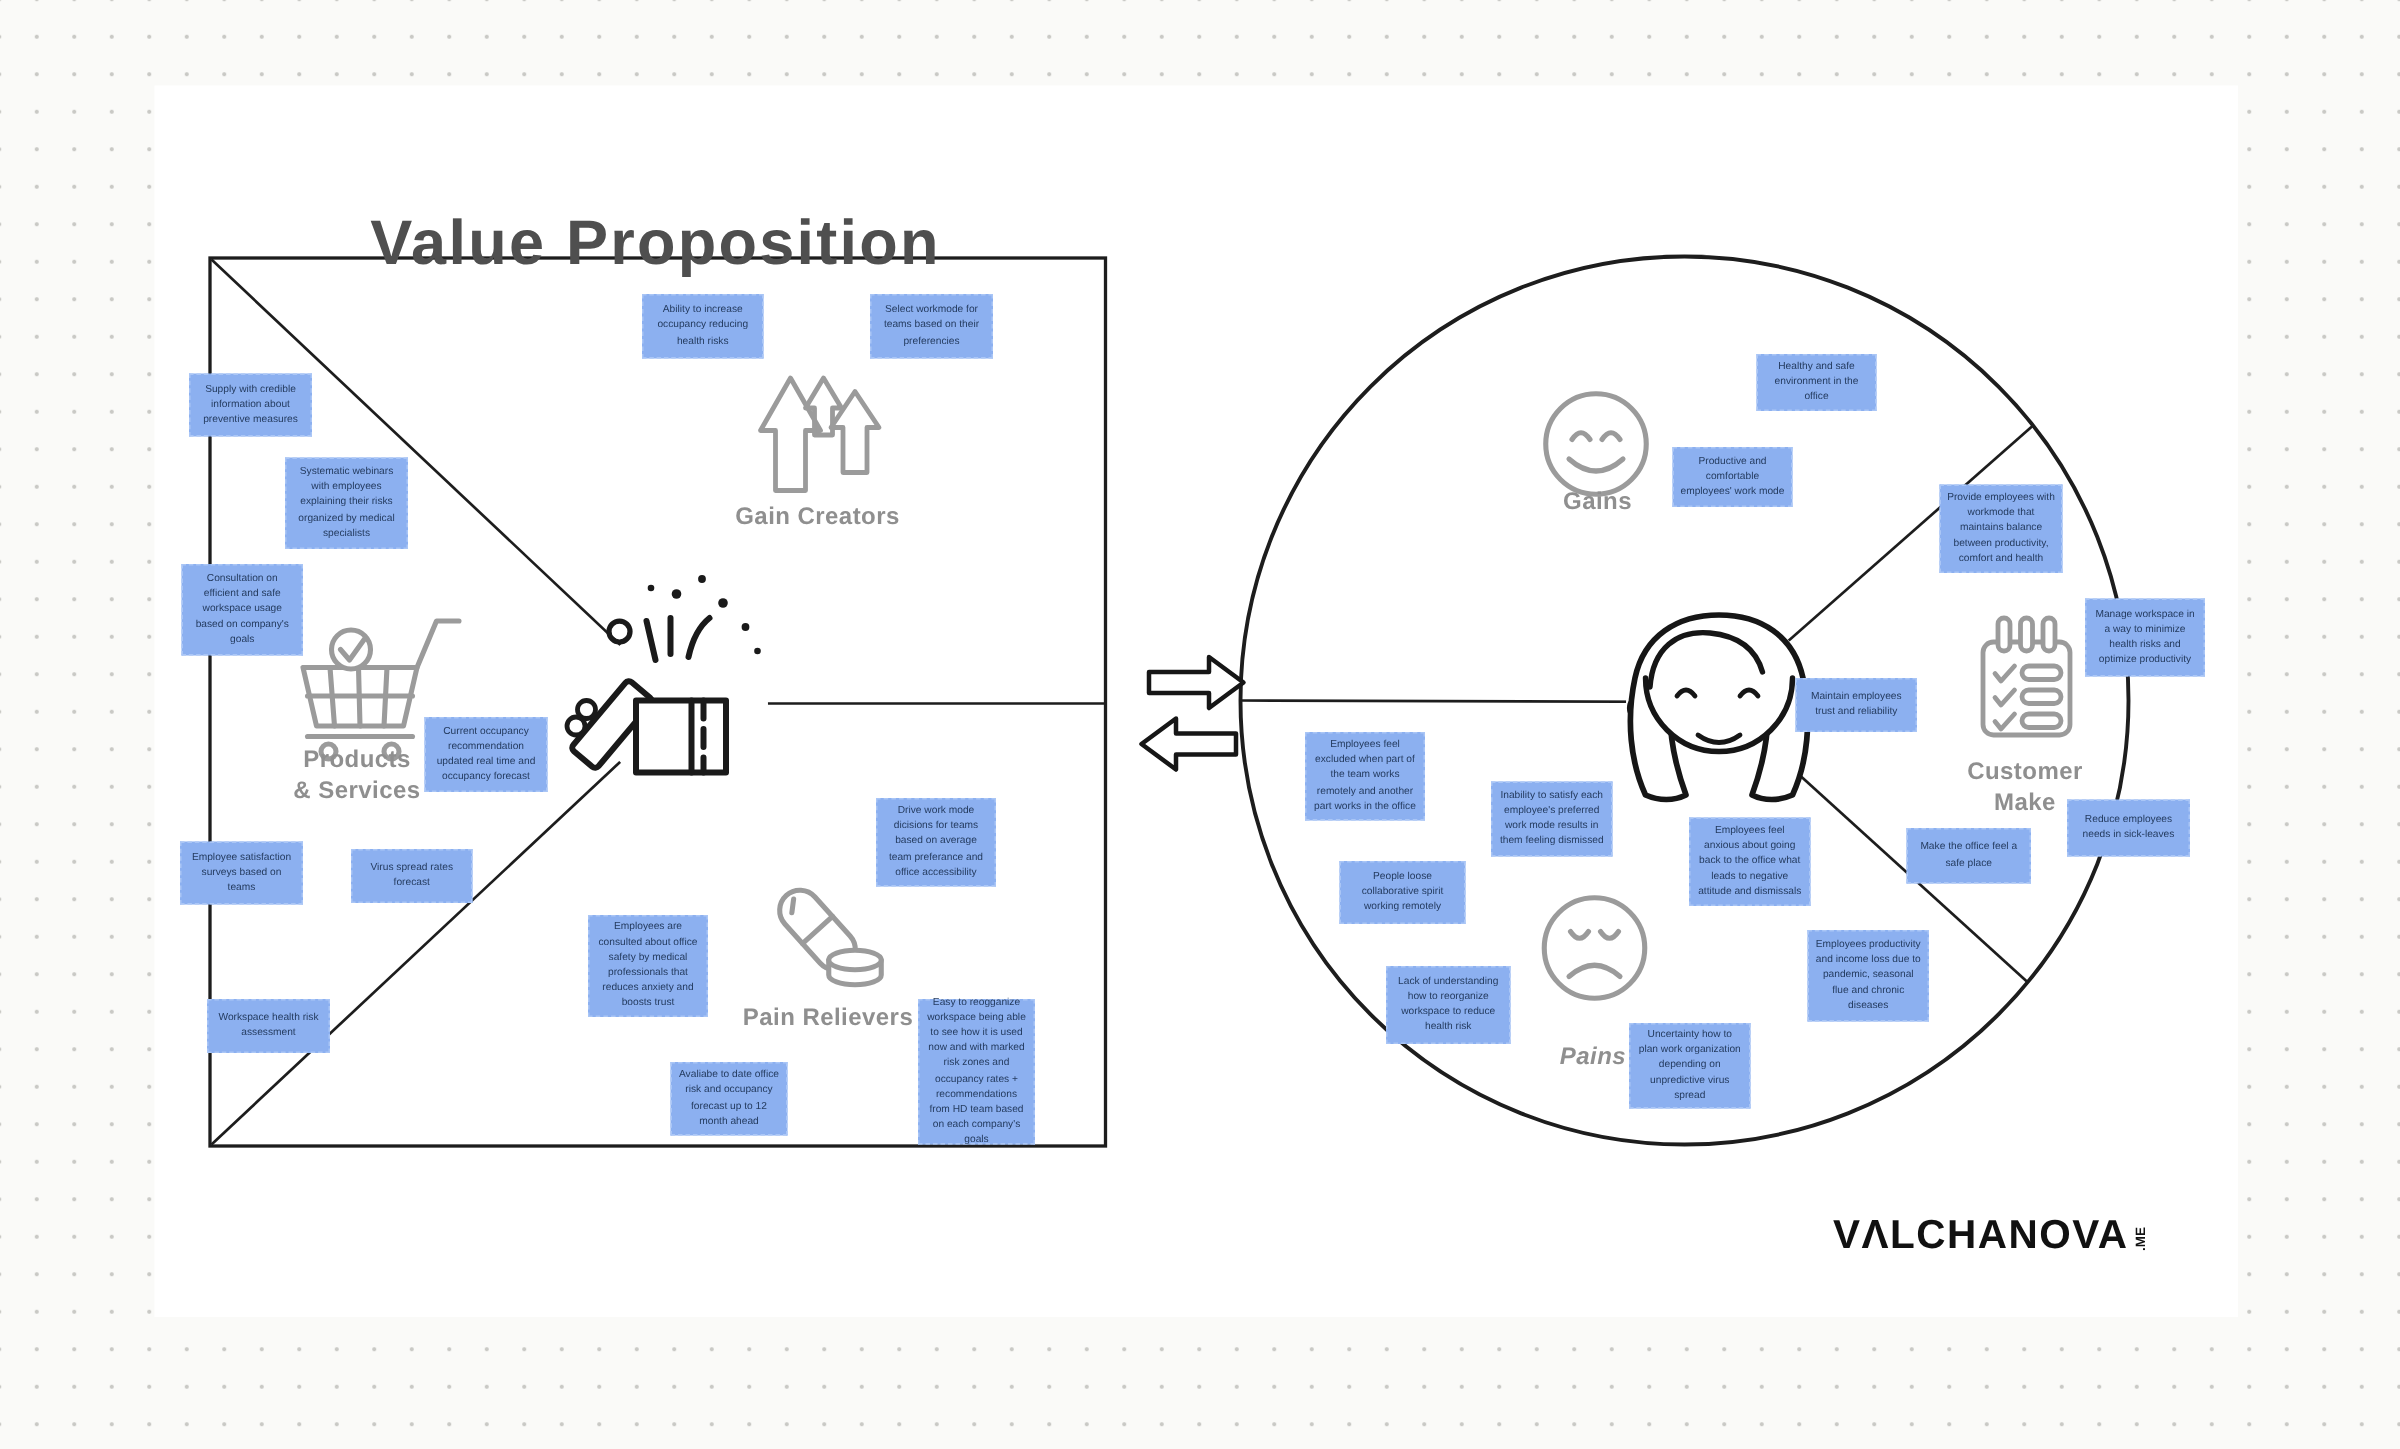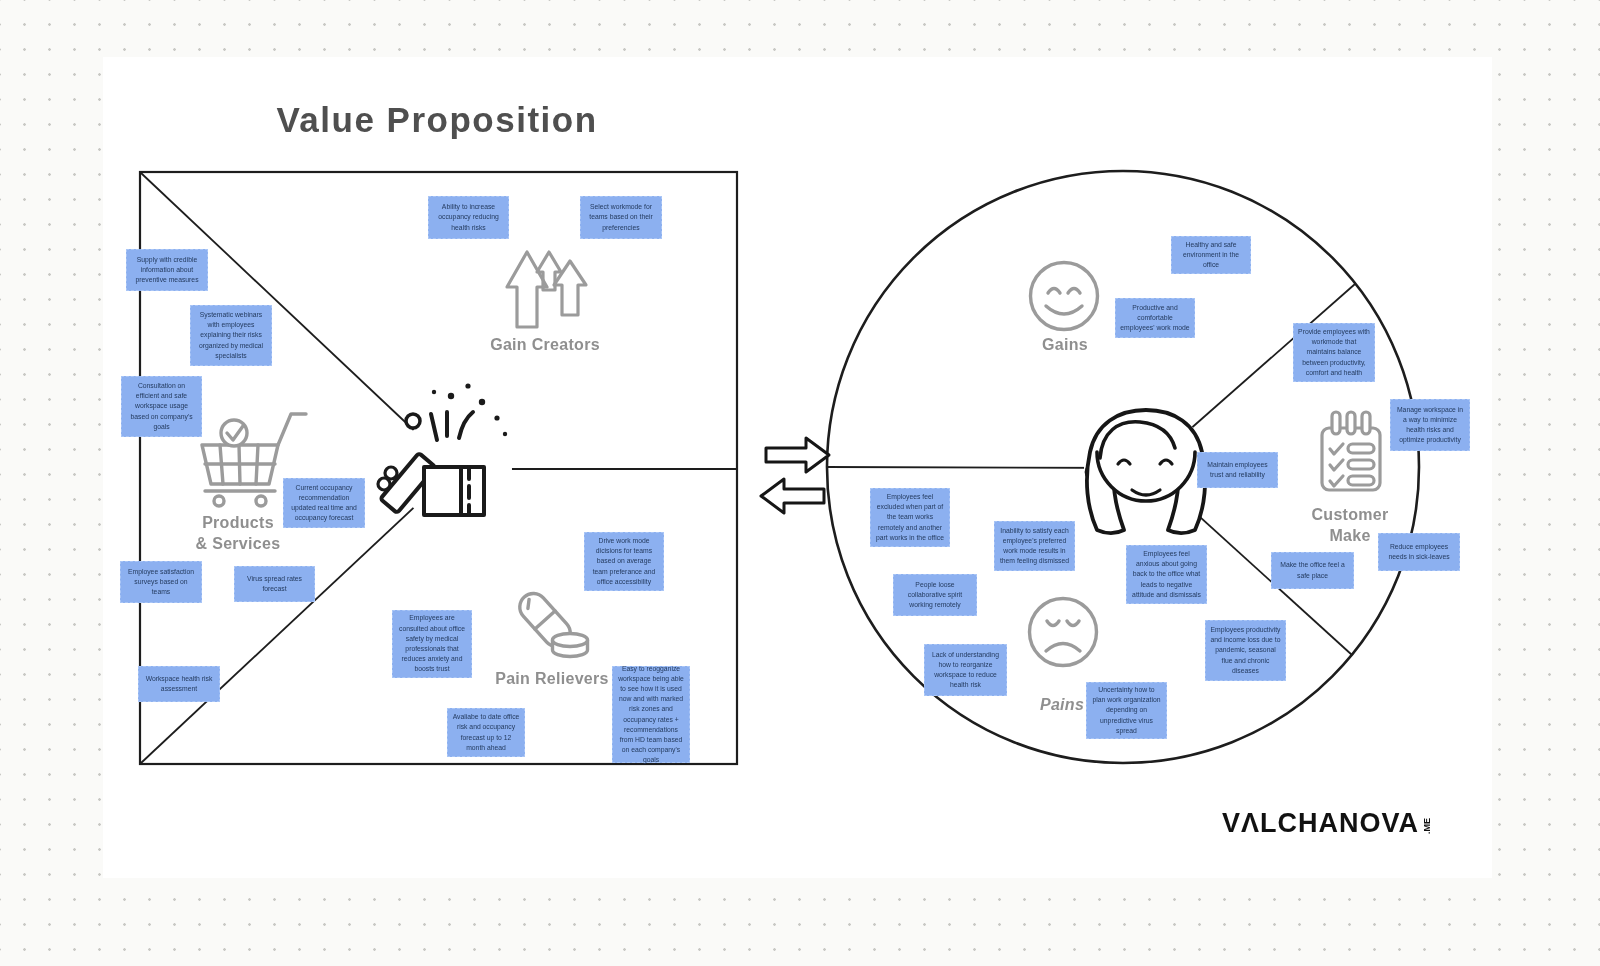--- a/index.html
+++ b/index.html
@@ -7,21 +7,21 @@
   .board{
     position:relative;width:1600px;height:966px;
     background-color:#fafaf8;
     background-image:radial-gradient(circle,#c9c9c5 1.2px,rgba(0,0,0,0) 1.5px);
     background-size:25px 25px;background-position:12px 12px;
   }
   .layer{position:absolute;left:0;top:0;width:1600px;height:966px;}
   svg{display:block;}
   .big-title{
     position:absolute;transform:translateX(-50%);
-    font-size:35px;font-weight:bold;letter-spacing:1.5px;color:#4f4f4f;white-space:nowrap;z-index:2;
+    font-size:42px;font-weight:bold;letter-spacing:1.5px;color:#4f4f4f;white-space:nowrap;z-index:2;margin-top:38px;
   }
   .section-heading{
     position:absolute;transform:translateX(-50%);
     font-size:16px;font-weight:bold;letter-spacing:.3px;color:#8f8f8f;
     text-align:center;line-height:21px;white-space:nowrap;z-index:2;
   }
   .sticky-note{
     position:absolute;box-sizing:border-box;z-index:3;
     display:flex;align-items:center;justify-content:center;
     padding:2px 4px;text-align:center;
@@ -155,26 +155,26 @@
 
     <g fill="#ffffff" stroke="#161616" stroke-width="3" stroke-linejoin="round" stroke-linecap="round">
       <path d="M766 448 L806 448 L806 438 L829 455 L806 472 L806 462 L766 462 Z"></path>
       <path d="M824 489 L784 489 L784 479 L761 496 L784 513 L784 503 L824 503 Z"></path>
     </g>
   </svg>
 
   <div class="big-title" style="left:437px;top:100px;">Value Proposition</div>
 
   <div class="section-heading" style="left:545px;top:334px;">Gain Creators</div>
-  <div class="section-heading" style="left:238px;top:512px;">
+  <div class="section-heading" style="left:238px;top:496px;">
     <span>Products</span><br>
     <span>&amp; Services</span>
   </div>
   <div class="section-heading" style="left:552px;top:668px;">Pain Relievers</div>
-  <div class="section-heading" style="left:1065px;top:334px;">Gains</div>
+  <div class="section-heading" style="left:1065px;top:324px;">Gains</div>
   <div class="section-heading" style="left:1350px;top:504px;">
     <span>Customer</span><br>
     <span>Make</span>
   </div>
   <div class="section-heading" style="left:1062px;top:694px;font-style:italic;">Pains</div>
 
   <div class="layer" id="notes-layer" style="pointer-events:none;">
       <div class="sticky-note" style="left: 428px; top: 196px; width: 81px; height: 43px; background: rgb(140, 176, 240); color: rgb(36, 59, 95); border: 1px dashed rgb(170, 198, 246); pointer-events: auto;">
         <span>Ability to increase occupancy reducing health risks</span>
       </div>

